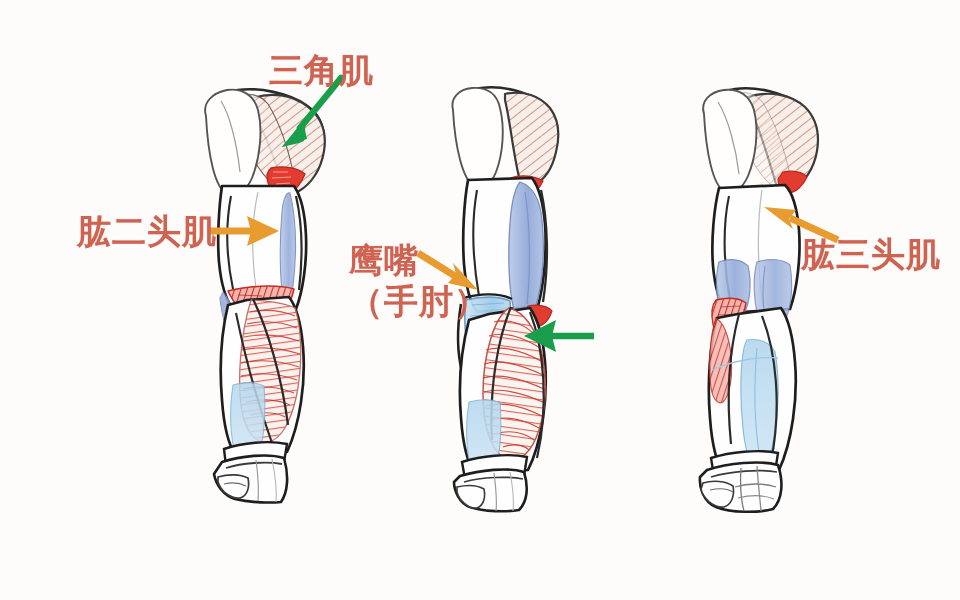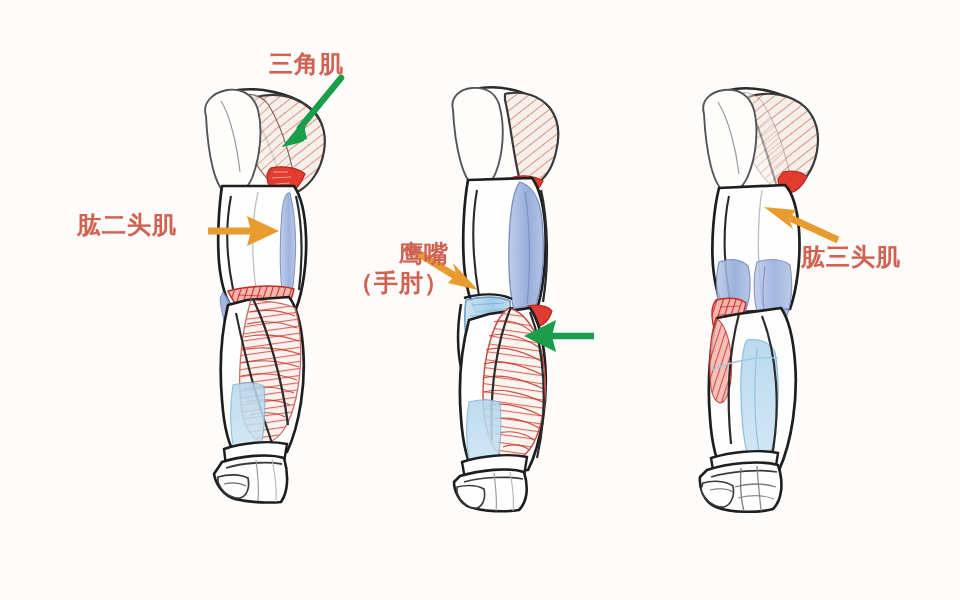--- a/index.html
+++ b/index.html
@@ -20,32 +20,32 @@
     position: absolute;
     inset: 0;
     width: 960px;
     height: 600px;
   }
   .label {
     position: absolute;
     color: #cf6352;
     font-family: "DejaVu Sans", "Liberation Sans", sans-serif;
     font-weight: 700;
-    font-size: 24px;
+    font-size: 34px;
     line-height: 1.22;
     letter-spacing: 1px;
     white-space: pre;
     text-shadow: 0 0 1px rgba(207,99,82,0.35);
     user-select: none;
   }
   .lbl-deltoid   { left: 269px; top: 50px; }
   .lbl-biceps    { left: 65px;  top: 211px; margin-left: 12px; }
-  .lbl-olecranon { left: 349px; top: 240px; text-align: right; }
+  .lbl-olecranon { left: 349px; top: 240px; text-align: left; }
   .lbl-brachio   { left: 549px; top: 282px; }
-  .lbl-triceps   { left: 801px; top: 243px; }
+  .lbl-triceps   { left: 801px; top: 234px; }
 </style>
 </head>
 <body>
 
 <div id="stage">
 
   <svg id="art" viewBox="0 0 960 600" xmlns="http://www.w3.org/2000/svg">
     <defs>
       <pattern id="hatchSalmon" width="8" height="8" patternTransform="rotate(52)" patternUnits="userSpaceOnUse">
         <rect width="8" height="8" fill="#f7efe9"></rect>

